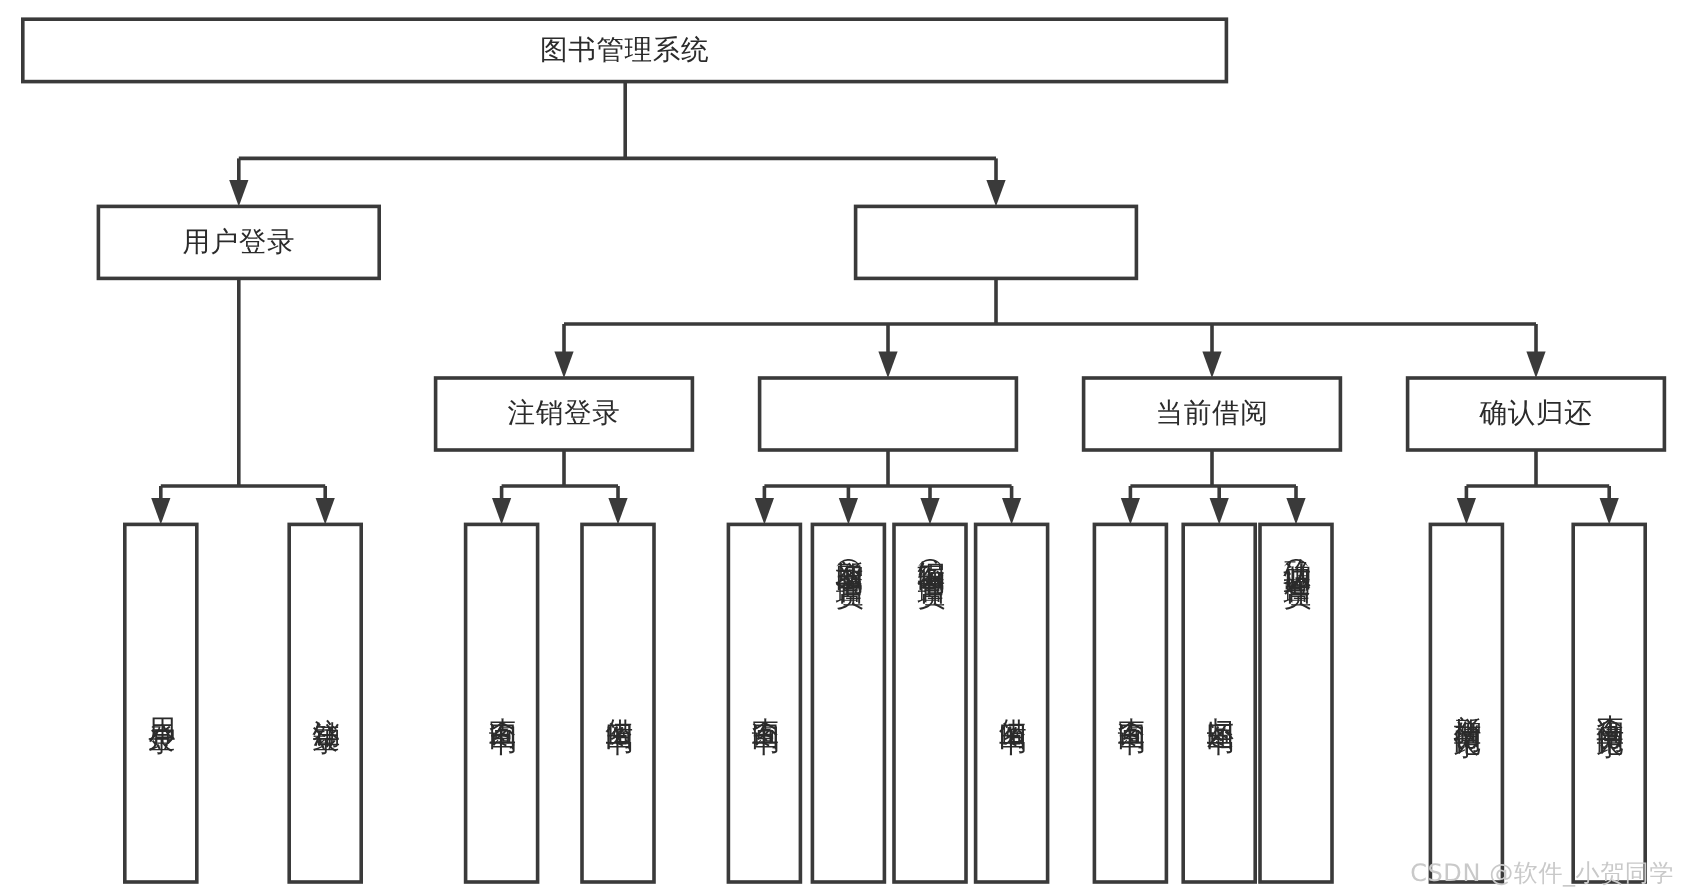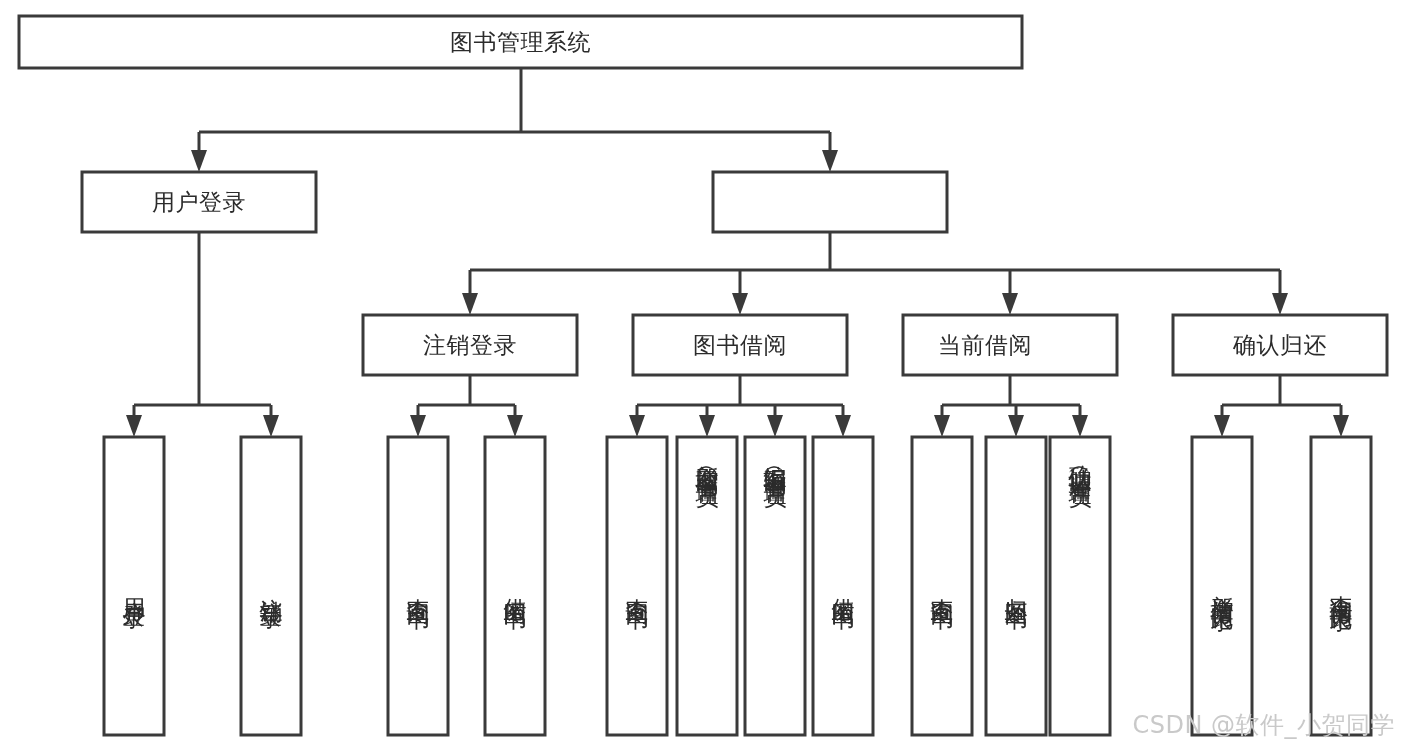--- a/index.html
+++ b/index.html
@@ -62,21 +62,21 @@
     letter-spacing: 3px;
     line-height: 1;
     pointer-events: none;
     white-space: nowrap;
   }
   .watermark {
     position: absolute;
     right: 10px;
     bottom: 6px;
     color: #c9c9c9;
-    font-size: 24px;
+    font-size: 20px;
     letter-spacing: 0.5px;
     white-space: nowrap;
     pointer-events: none;
   }
 </style>
 </head>
 <body>
 
 <div id="canvas">
 
@@ -168,22 +168,21 @@
     <path class="conn" d="M 1341 405 L 1341 423"></path>
     <polygon class="arrow-head" points="1222,437 1214,415 1230,415"></polygon>
     <polygon class="arrow-head" points="1341,437 1333,415 1349,415"></polygon>
   </svg>
 
   <div class="h-label" style="left:19px; top:16px; width:1003px; height:52px;">图书管理系统</div>
 
   <div class="h-label" style="left:82px; top:172px; width:234px; height:60px;">用户登录</div>
 
   <div class="h-label" style="left:363px; top:315px; width:214px; height:60px;">注销登录</div>
-  <div class="h-label" style="left:633px; top:315px; width:214px; height:60px;">图书借阅</div>
-  <div class="h-label" style="left:878px; top:315px; width:214px; height:60px;">当前借阅</div>
+  <div class="h-label" style="left:903px; top:315px; width:214px; height:60px;">当前借阅</div>
   <div class="h-label" style="left:1173px; top:315px; width:214px; height:60px;">确认归还</div>
 
   <div class="v-label" style="left:104px; top:437px; width:60px; height:298px;">用户登录</div>
   <div class="v-label" style="left:241px; top:437px; width:60px; height:298px;">注销登录</div>
 
   <div class="v-label" style="left:388px; top:437px; width:60px; height:298px;">查询图书</div>
   <div class="v-label" style="left:485px; top:437px; width:60px; height:298px;">借阅图书</div>
 
   <div class="v-label" style="left:607px; top:437px; width:60px; height:298px;">查询图书</div>
   <div class="v-label" style="left:677px; top:437px; width:60px; height:298px; justify-content:flex-start; padding-top:10px; box-sizing:border-box;">新增图书（管理员）</div>

